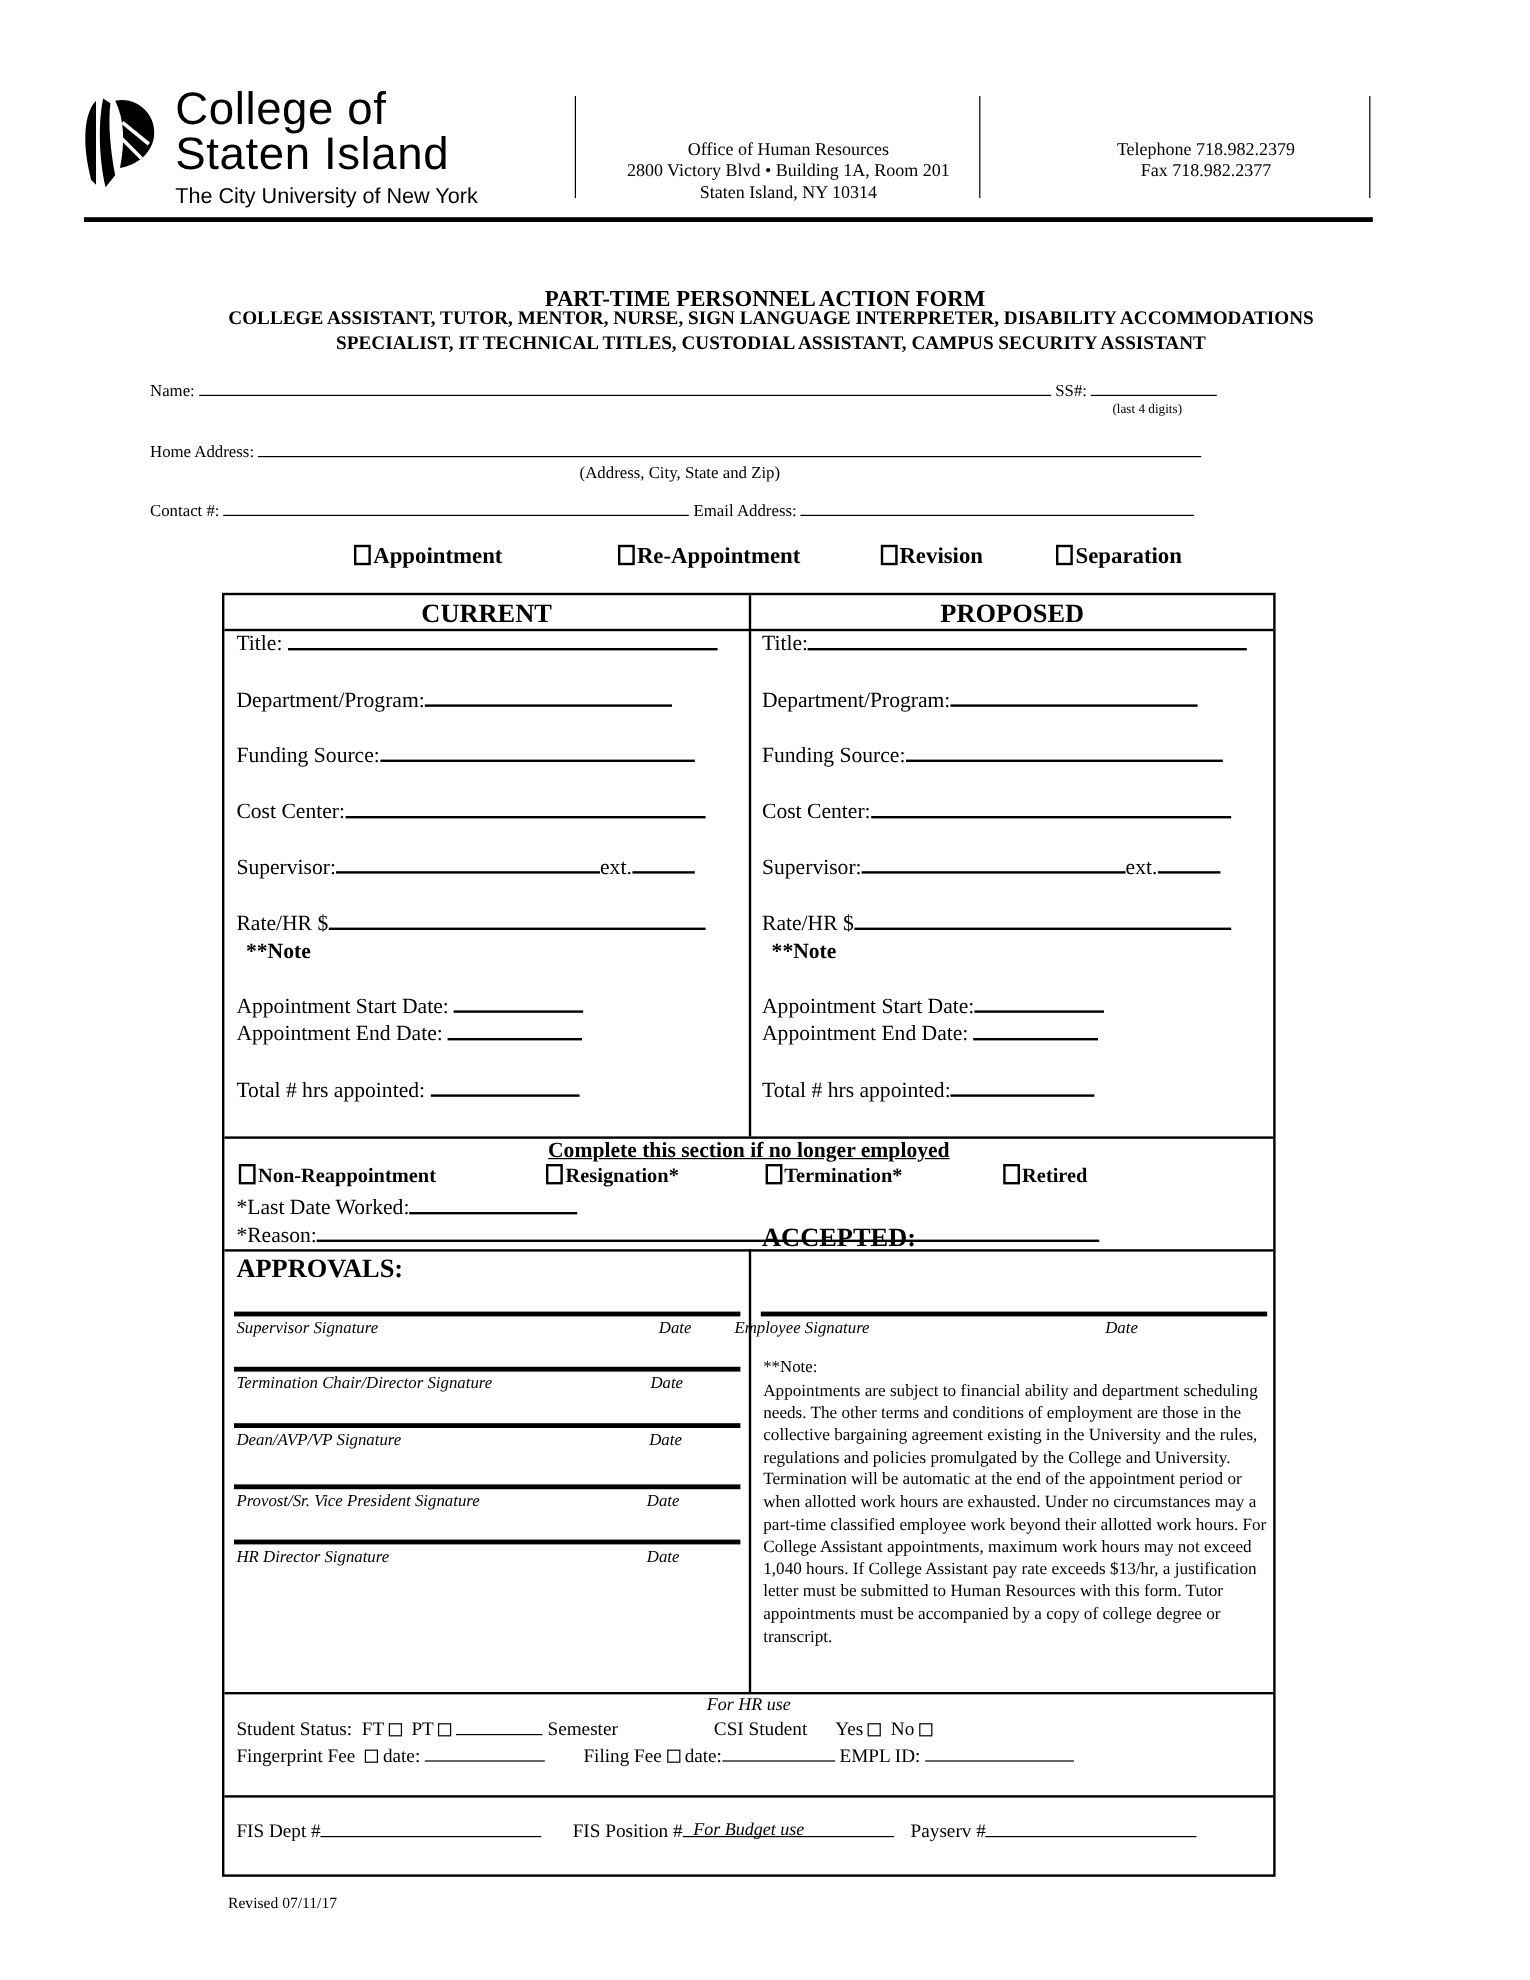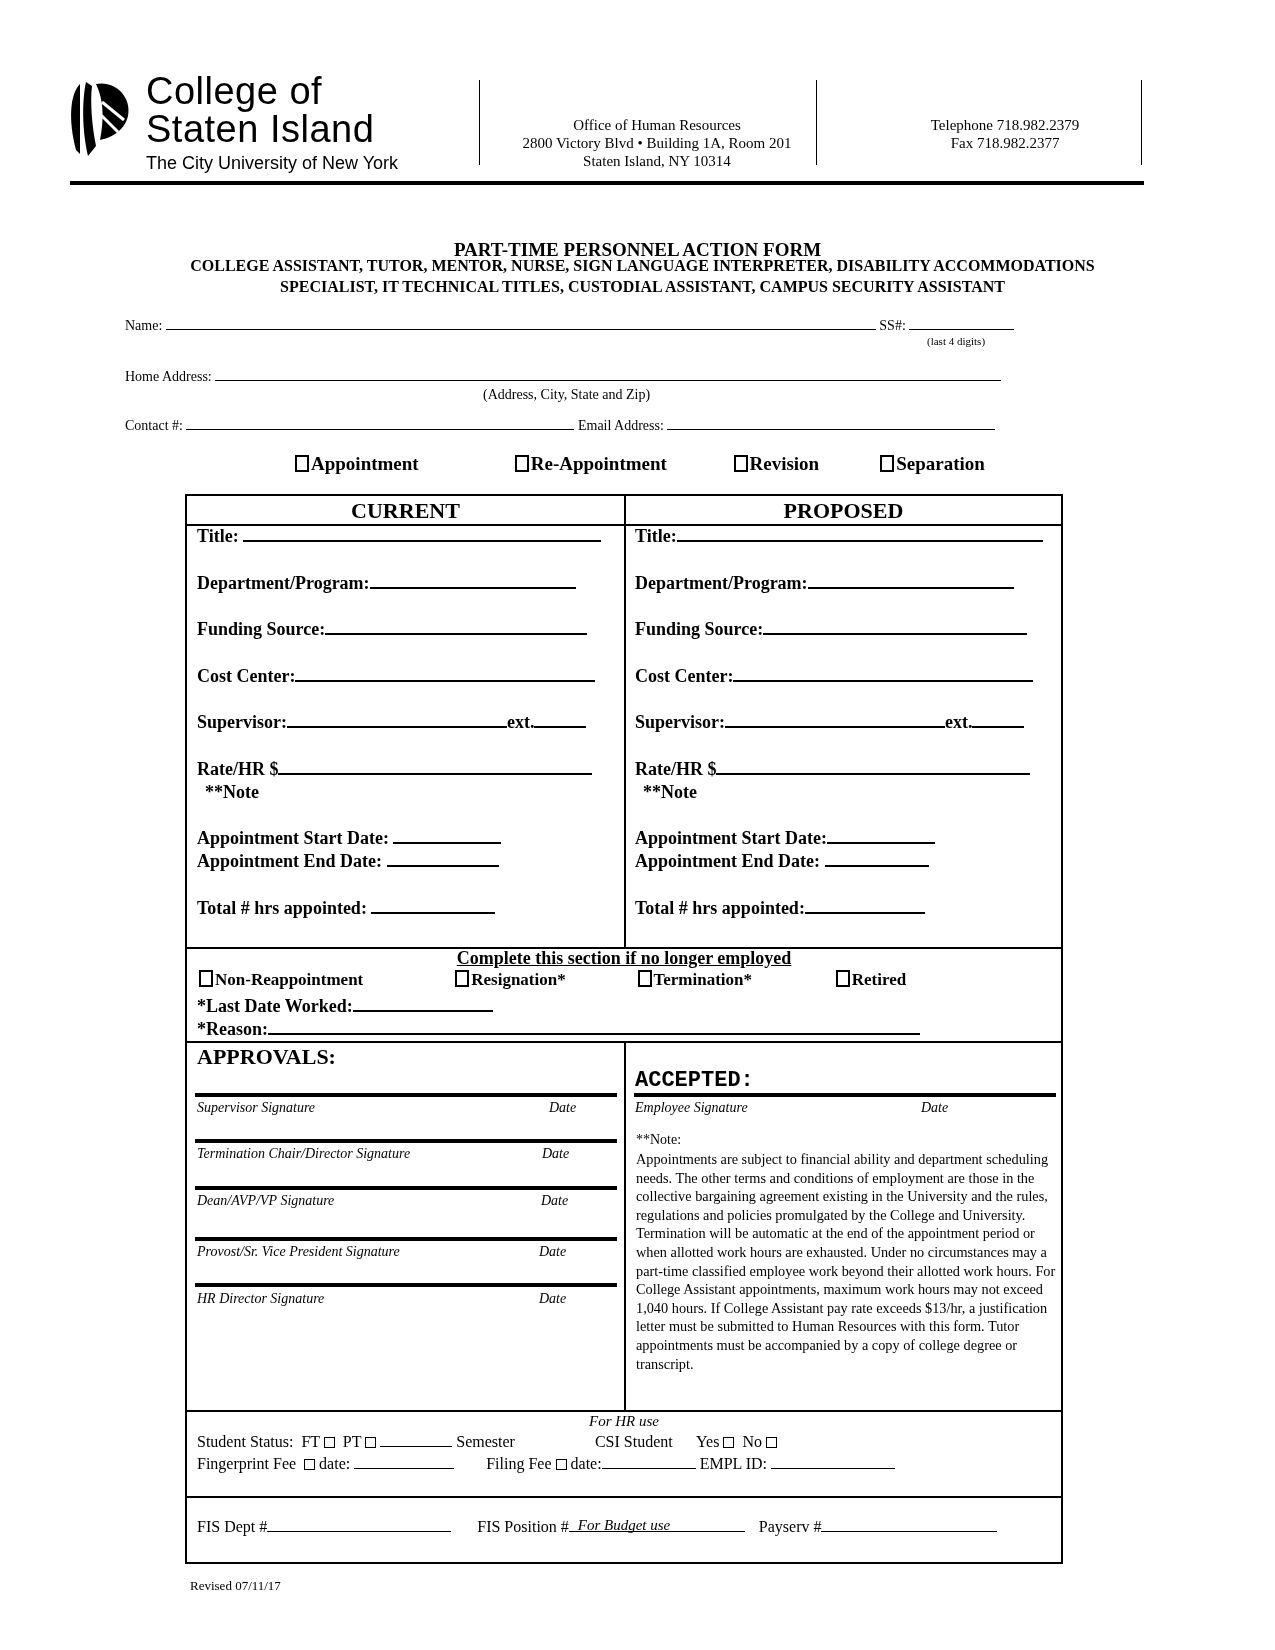--- a/index.html
+++ b/index.html
@@ -30,21 +30,21 @@
   
   .actions { top:453px; left:295px; font-weight:bold; font-size:19px; white-space:nowrap; }
   .cb { display:inline-block; width:14px; height:17px; border:2px solid #000; vertical-align:-2px; margin-right:2px; box-sizing:border-box; }
   .cbs { display:inline-block; width:11px; height:11px; border:1px solid #000; vertical-align:-1px; box-sizing:border-box; }
 
   
   .box { left:185px; top:494px; width:878px; height:1070px; border:2px solid #000; box-sizing:border-box; }
   .hsep { position:absolute; left:0; height:2px; background:#000; }
   .vsep { position:absolute; width:2px; background:#000; }
   .colhead { position:absolute; top:0; height:28px; text-align:center; font-weight:bold; font-size:22px; line-height:30px; }
-  .row { position:absolute; font-weight:bold; font-size:18px; white-space:nowrap; }
+  .row { position:absolute; font-weight:normal; font-size:18px; white-space:nowrap; }
   .row .ln { display:inline-block; border-bottom:2px solid #000; height:14px; vertical-align:baseline; }
   .note { position:absolute; font-weight:bold; font-size:18px; }
 
   .sep-title { position:absolute; left:0; width:874px; text-align:center; font-weight:bold; font-size:18px; text-decoration:underline; top:452px; }
   .sep-opts { position:absolute; left:12px; top:474px; font-weight:bold; font-size:17px; white-space:nowrap; }
 
   .sect-title { position:absolute; font-weight:bold; font-size:22px; }
   .sig-line { position:absolute; height:4px; background:#000; }
   .sig-lbl { position:absolute; font-style:italic; font-size:14px; white-space:nowrap; }
   .note-text { position:absolute; left:449px; top:636px; width:420px; font-size:14.3px; line-height:18.6px; }
@@ -232,23 +232,23 @@
   <div class="sig-lbl" style="left:354px; top:697px;">Date</div>
 
   <div class="sig-line" style="left:8px; top:741px; width:422px;"></div>
   <div class="sig-lbl" style="left:10px; top:748px;">Provost/Sr. Vice President  Signature</div>
   <div class="sig-lbl" style="left:352px; top:748px;">Date</div>
 
   <div class="sig-line" style="left:8px; top:787px; width:422px;"></div>
   <div class="sig-lbl" style="left:10px; top:795px;">HR Director Signature</div>
   <div class="sig-lbl" style="left:352px; top:795px;">Date</div>
 
-  <div class="sect-title" style="left:448px; top:572px;font-family:Liberation Mono, monospace;">ACCEPTED:</div>
+  <div class="sect-title" style="left:448px; top:522px;">ACCEPTED:</div>
   <div class="sig-line" style="left:447px; top:597px; width:422px;"></div>
-  <div class="sig-lbl" style="left:448px; top:604px;">Employee Signature</div>
+  <div class="sig-lbl" style="left:425px; top:604px;">Employee Signature</div>
   <div class="sig-lbl" style="left:734px; top:604px;">Date</div>
   <div class="abs" style="left:449px; top:636px; font-size:14px;">**Note:</div>
   <div class="note-text" style="top:654px;">Appointments are subject to financial ability and department scheduling needs.  The other terms and conditions of employment are those in the collective bargaining agreement existing in the University and the rules, regulations and policies promulgated by the College and University.  Termination will be automatic at the end of the appointment period or when allotted work hours are exhausted.  Under no circumstances may a part-time classified employee work beyond their allotted work hours.  For College Assistant appointments, maximum work hours may not exceed 1,040 hours.  If College Assistant pay rate exceeds $13/hr, a justification letter must be submitted to Human Resources with this form.  Tutor appointments must be accompanied by a copy of college degree or transcript.</div>
 
   <div class="hsep" style="top:914px; width:874px;"></div>
   <div class="hr-use" style="top:917px;">For HR use</div>
   <div class="hr-row" style="top:937px;">
     <span>Student Status:</span>&nbsp;
     <span>FT</span> <span class="cbs"></span>&nbsp;
     <span>PT</span> <span class="cbs"></span>

